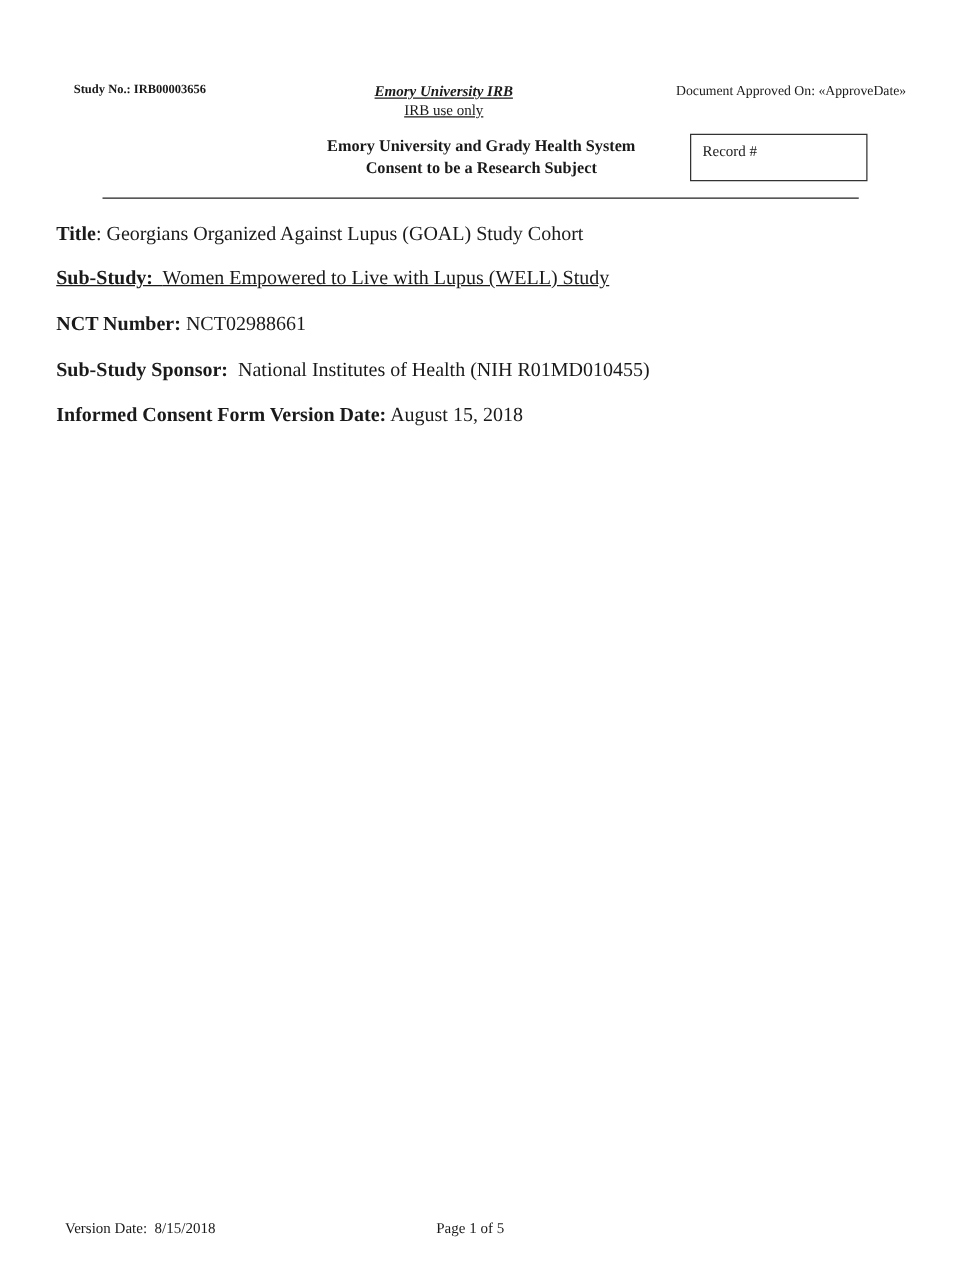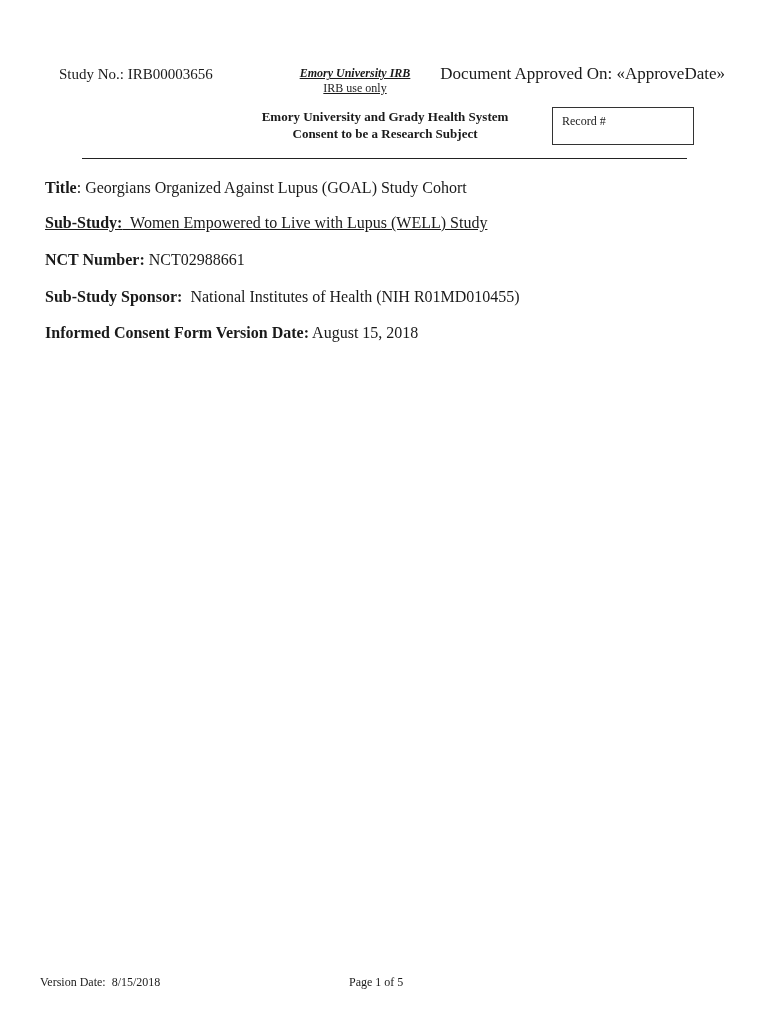--- a/index.html
+++ b/index.html
@@ -12,32 +12,32 @@
       height: 1024px;
       position: relative;
       overflow: hidden;
       font-family: "Liberation Serif", "DejaVu Serif", serif;
       color: #1a1a1a;
     }
     .abs { position: absolute; }
 
     .study-no {
       left: 59px; top: 66px;
-      font-size: 15px; font-weight: normal;
+      font-size: 10px; font-weight: bold;
     }
     .irb-block {
       left: 270px; top: 66px; width: 170px;
       text-align: center;
       font-size: 12px; line-height: 15px; text-decoration: underline;
     }
     .irb-block .irb-name { font-style: italic; font-weight: bold; }
     .approval-block {
       right: 45px; top: 66px;
       text-align: right;
-      font-size: 17px; line-height: 15px;
+      font-size: 11px; line-height: 15px;
     }
     .approval-block b { font-weight: bold; }
 
     .doc-heading {
       left: 220px; top: 108px; width: 330px;
       text-align: center;
       font-size: 13px; font-weight: bold; line-height: 17px;
     }
     .record-box {
       left: 552px; top: 107px;
@@ -108,14 +108,14 @@
 </div>
 
 <div class="abs field" style="top:288px;">
   <span class="lbl">Sub-Study Sponsor:</span><span style="white-space:pre">  </span><span>National Institutes of Health (NIH R01MD010455)</span>
 </div>
 
 <div class="abs field" style="top:324px;">
   <span class="lbl">Informed Consent Form Version Date:</span><span style="white-space:pre"> </span><span>August 15, 2018</span>
 </div>
 
-<div class="abs footer" style="left:40px;white-space:pre;text-align:right;">Version Date:  8/15/2018</div>
+<div class="abs footer" style="left:52px;white-space:pre;text-align:right;">Version Date:  8/15/2018</div>
 <div class="abs footer" style="left:349px;">Page 1 of 5</div>
 
 </body></html>

